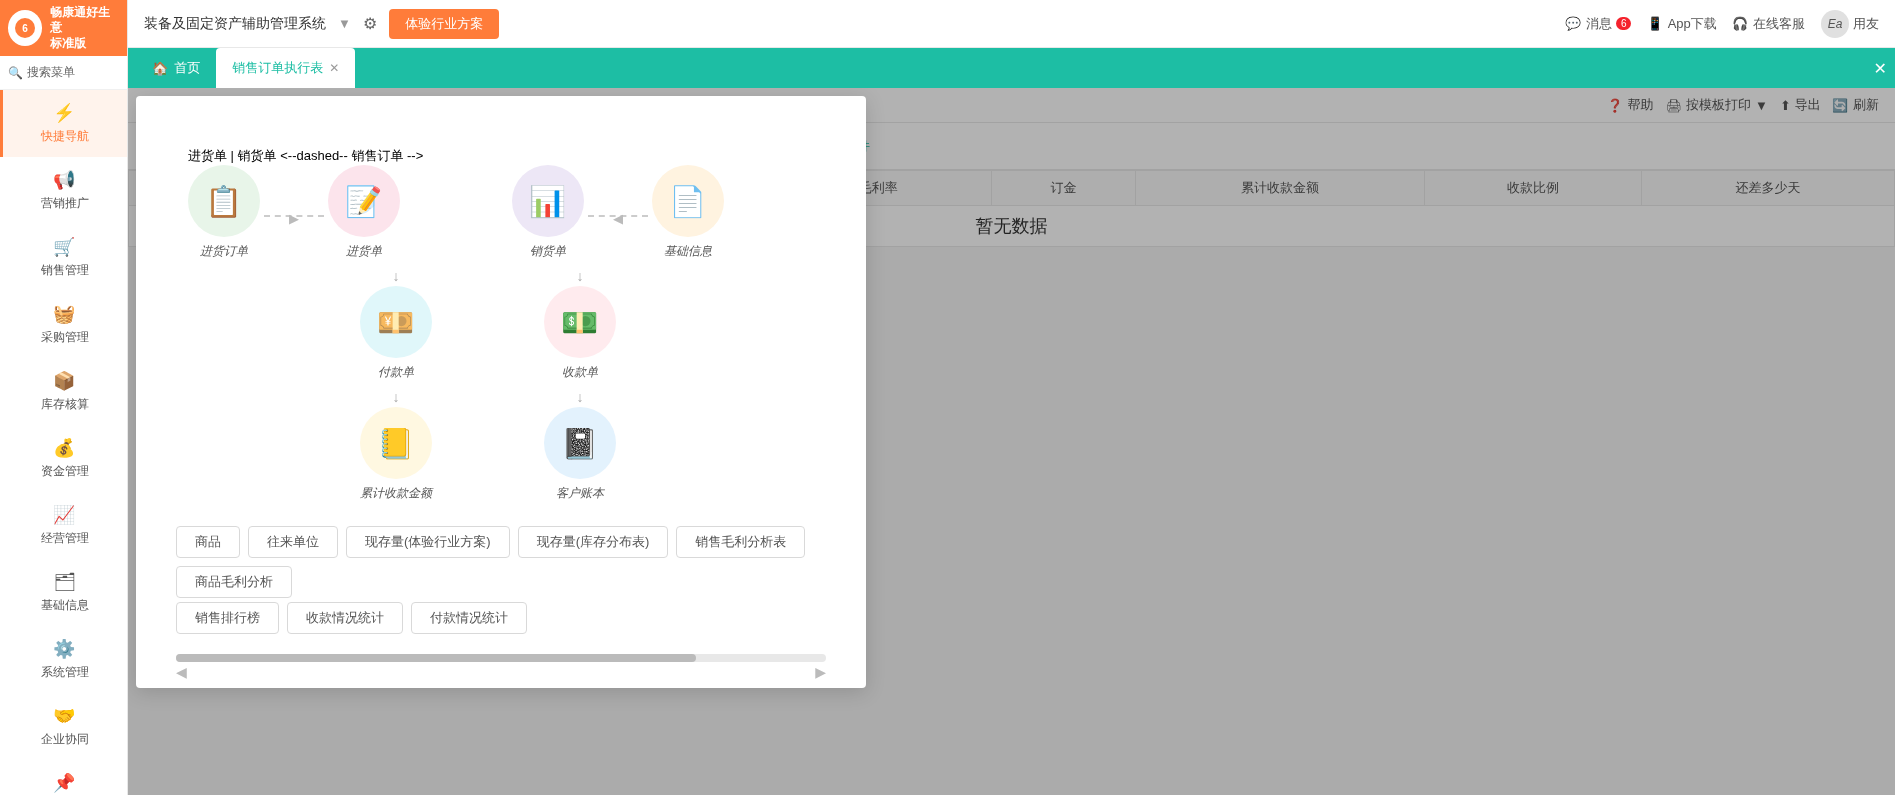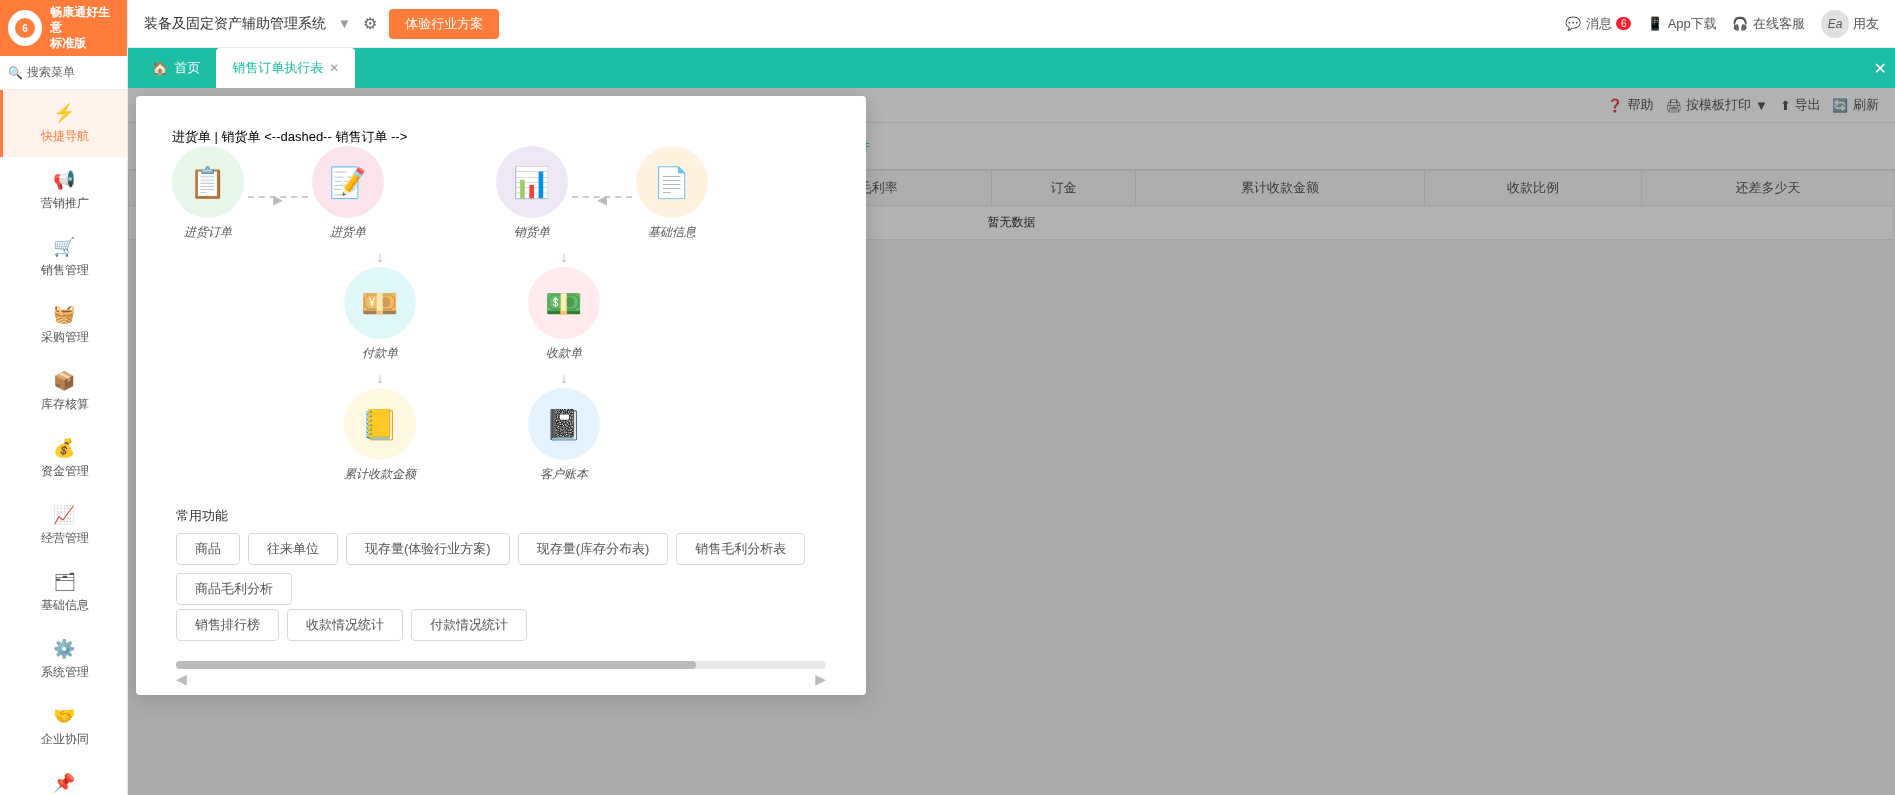--- a/index.html
+++ b/index.html
@@ -54,28 +54,28 @@
     .filter-date { border: 1px solid #d9d9d9; border-radius: 4px; padding: 4px 10px; font-size: 13px; color: #bbb; width: 140px; height: 30px; display: flex; align-items: center; justify-content: space-between; }
     .filter-query-btn { background: #ff7c3a; color: #fff; border: none; border-radius: 4px; padding: 5px 20px; cursor: pointer; font-size: 13px; height: 30px; }
     .filter-set-btn { background: #fff; color: #555; border: 1px solid #d9d9d9; border-radius: 4px; padding: 5px 12px; cursor: pointer; font-size: 13px; height: 30px; }
     .more-conditions { color: #1dbea4; font-size: 12px; cursor: pointer; }
 
     
     .table-wrap { background: #fff; margin: 0; overflow: auto; }
     .data-table { width: 100%; border-collapse: collapse; font-size: 13px; }
     .data-table th { background: #fafafa; border: 1px solid #e8e8e8; padding: 8px 12px; text-align: center; color: #555; font-weight: 500; white-space: nowrap; }
     .data-table td { border: 1px solid #e8e8e8; padding: 8px 12px; text-align: center; color: #333; }
-    .empty-msg { text-align: center; color: #bbb; padding: 40px; font-size: 12px; }
+    .empty-msg { text-align: center; color: #bbb; padding: 40px; font-size: 18px; }
 
     
     .modal-overlay { position: absolute; top: 0; left: 0; right: 0; bottom: 0; background: rgba(0,0,0,0.3); z-index: 100; display: flex; align-items: flex-start; justify-content: flex-start; }
     .modal { background: #fff; width: 730px; min-height: 480px; border-radius: 4px; position: relative; margin: 8px; box-shadow: 0 4px 20px rgba(0,0,0,0.15); overflow: hidden; }
 
     
-    .flow-section { padding: 32px 36px 16px; }
+    .flow-section { padding: 32px 52px 16px; margin-top: 19px; }
     .flow-node { display: flex; flex-direction: column; align-items: center; gap: 6px; }
     .flow-circle { width: 72px; height: 72px; border-radius: 50%; display: flex; align-items: center; justify-content: center; font-size: 28px; }
     .flow-circle.green { background: #e8f5e9; }
     .flow-circle.pink { background: #fce4ec; }
     .flow-circle.purple { background: #ede7f6; }
     .flow-circle.orange { background: #fff3e0; }
     .flow-circle.teal { background: #e0f7fa; }
     .flow-circle.red { background: #ffebee; }
     .flow-circle.amber { background: #fff8e1; }
     .flow-circle.blue { background: #e3f2fd; }
@@ -356,21 +356,20 @@
                 <span style="color:#aaa;font-size:14px;">↓</span>
                 <div class="flow-node" style="margin-top:2px;">
                   <div class="flow-circle blue" style="font-size:30px;">📓</div>
                   <span class="flow-label">客户账本</span>
                 </div>
               </div>
             </div>
           </div>
 
           <div class="common-section">
-            <div class="common-title">常用功能</div>
             <div class="common-btns">
               <button class="common-btn">商品</button>
               <button class="common-btn">往来单位</button>
               <button class="common-btn">现存量(体验行业方案)</button>
               <button class="common-btn">现存量(库存分布表)</button>
               <button class="common-btn">销售毛利分析表</button>
               <button class="common-btn">商品毛利分析</button>
             </div>
             <div class="common-btns" style="margin-top:4px;">
               <button class="common-btn">销售排行榜</button>

